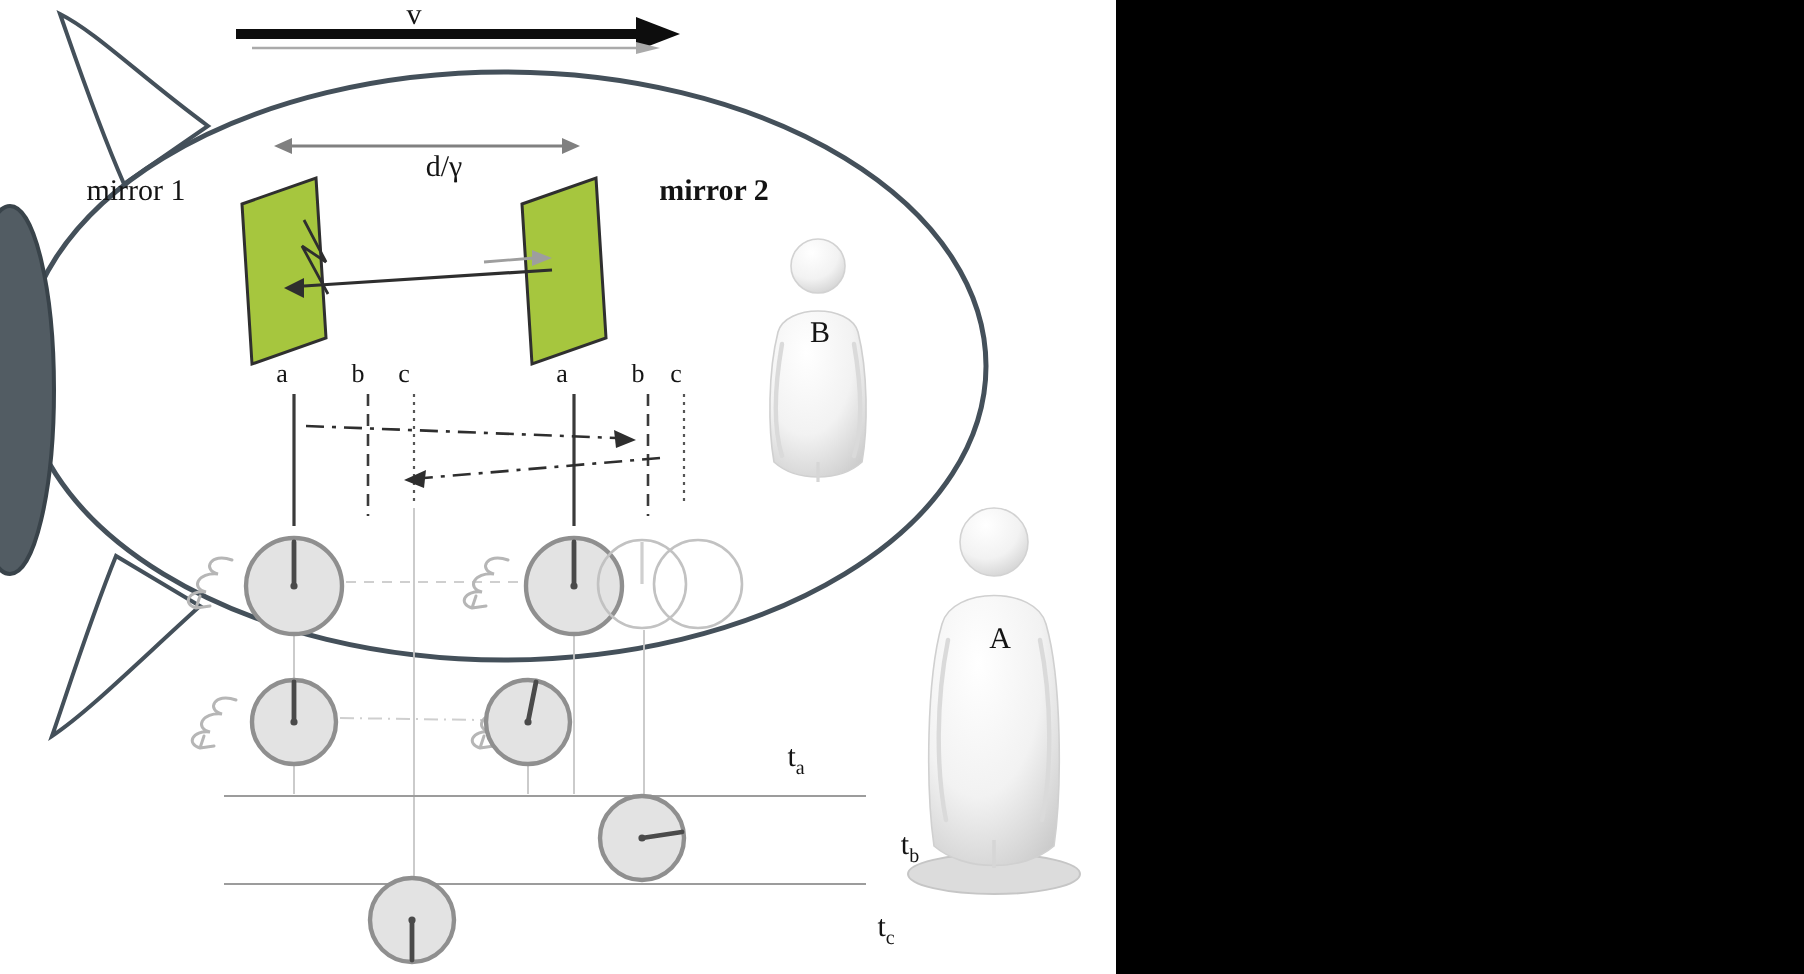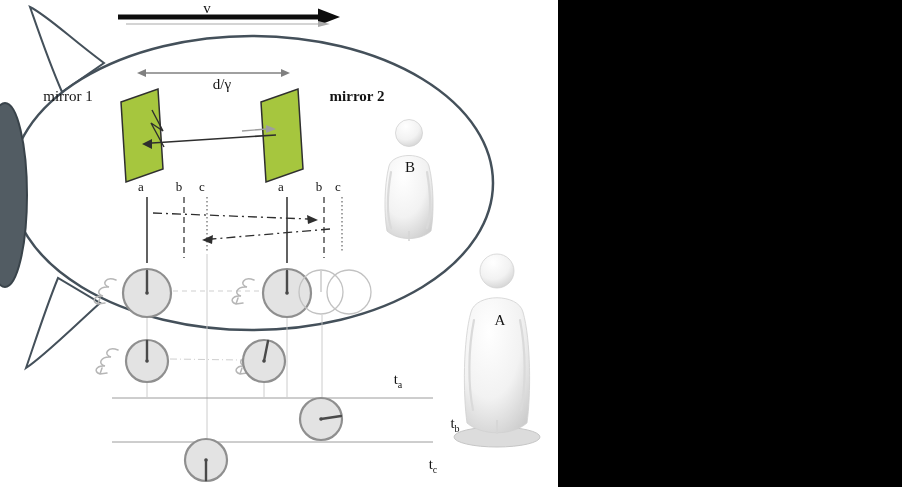--- a/index.html
+++ b/index.html
@@ -181,15 +181,15 @@
   <div class="lbl small" style="left:202px;top:180px;">c</div>
   <div class="lbl small" style="left:281px;top:180px;">a</div>
   <div class="lbl small" style="left:319px;top:180px;">b</div>
   <div class="lbl small" style="left:338px;top:180px;">c</div>
 
   <div class="lbl" style="left:410px;top:160px;">B</div>
   <div class="lbl" style="left:500px;top:313px;">A</div>
 
   <div class="lbl time-label" style="left:398px;top:372px;"><span>t</span><sub>a</sub></div>
   <div class="lbl time-label" style="left:423px;top:416px;margin-left:32px;"><span>t</span><sub>b</sub></div>
-  <div class="lbl time-label" style="left:433px;top:457px;"><span>t</span><sub>c</sub></div>
+  <div class="lbl time-label" style="left:443px;top:457px;"><span>t</span><sub>c</sub></div>
 
 </div>
 
 </body></html>

